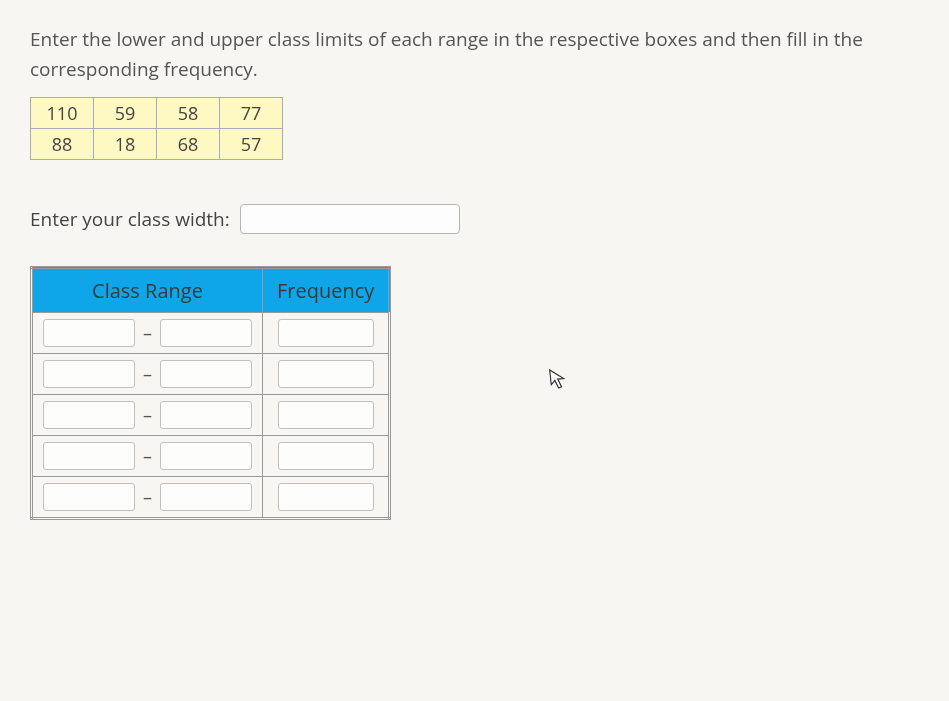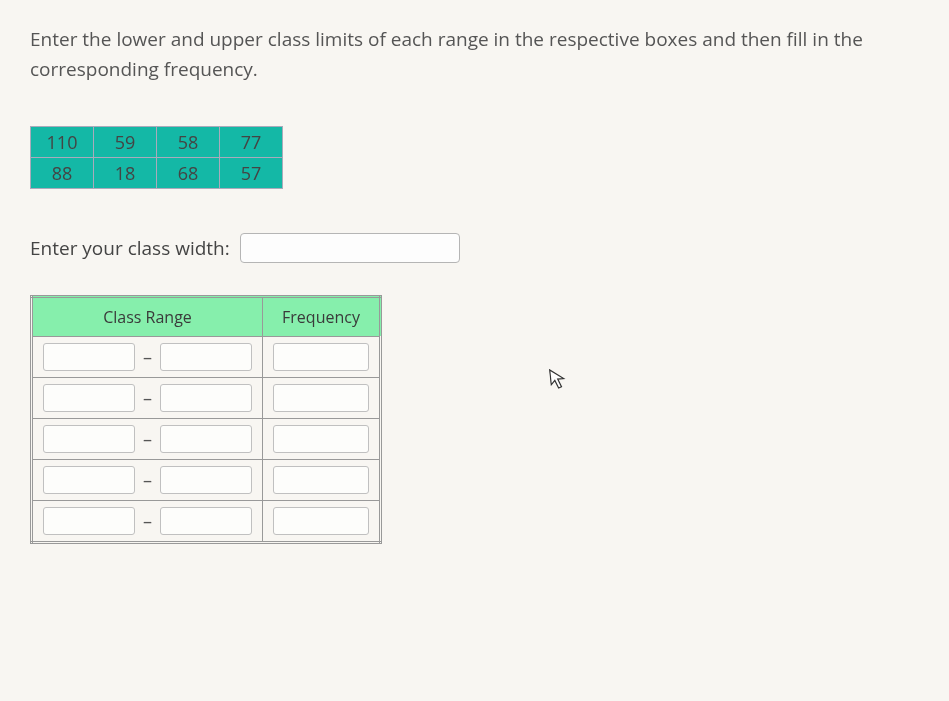--- a/index.html
+++ b/index.html
@@ -11,36 +11,36 @@
     width: 949px;
     height: 701px;
     box-sizing: border-box;
     position: relative;
   }
 
   .instruction {
     font-size: 19px;
     line-height: 1.6;
     color: #555;
-    margin-bottom: 41px;
+    margin-bottom: 12px;
   }
 
   
   .data-table {
     border-collapse: collapse;
     margin-bottom: 44px;
   }
   .data-table td {
     border: 1px solid #aab;
     padding: 3px 0;
     width: 62px;
     text-align: center;
     font-size: 18px;
     color: #444;
-    background: #14b8a6;
+    background: #fef9c3;
   }
 
   
   .cw-row {
     display: flex;
     align-items: center;
     gap: 10px;
     margin-bottom: 32px;
   }
   .cw-row label {
@@ -63,24 +63,24 @@
     border-collapse: collapse;
     border: 3px double #999;
   }
   .freq-table th,
   .freq-table td {
     border: 1px solid #999;
     text-align: center;
     font-weight: normal;
   }
   .freq-table th {
-    font-size: 16px;
+    font-size: 20px;
     padding: 8px 14px;
     color: #3a3a3a;
-    background: #86efac;
+    background: #0ea5e9;
   }
   .freq-table td {
     padding: 6px 10px;
   }
   .range-cell {
     white-space: nowrap;
     display: flex;
     align-items: center;
     justify-content: center;
     gap: 8px;

